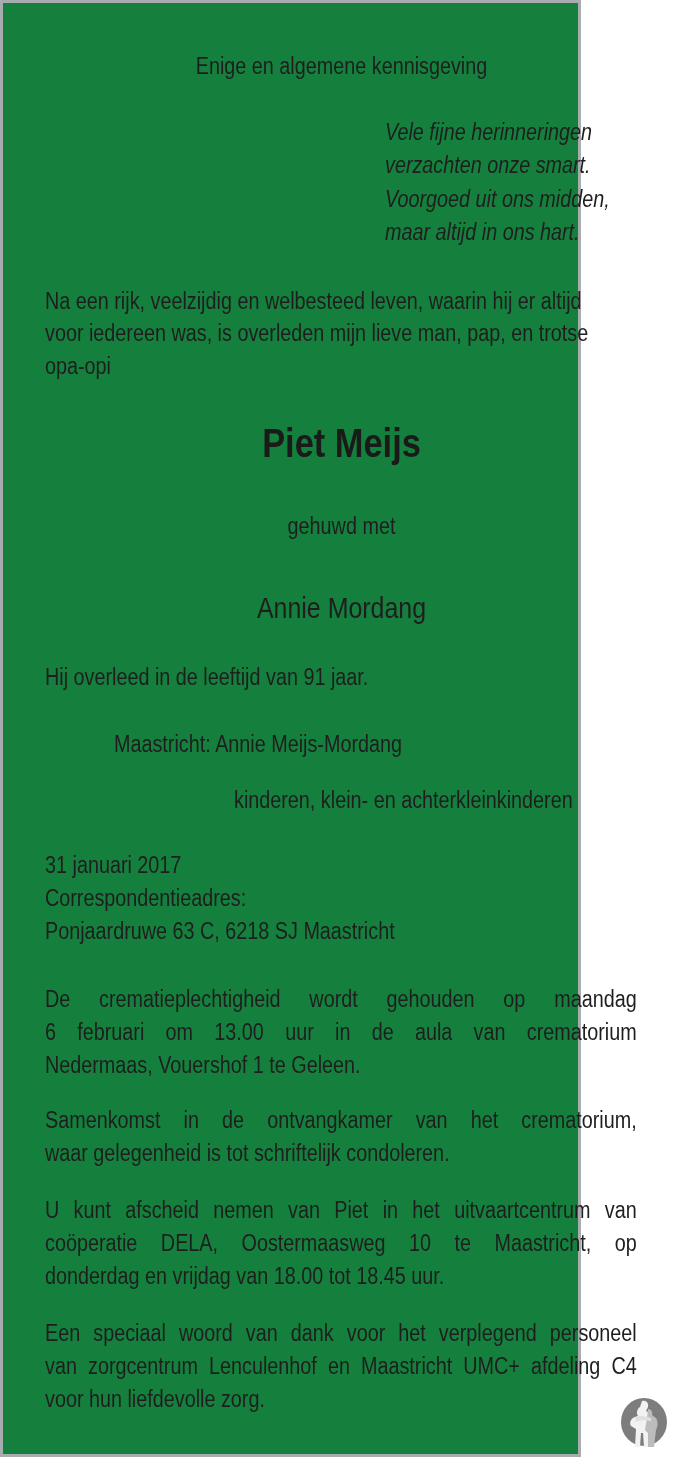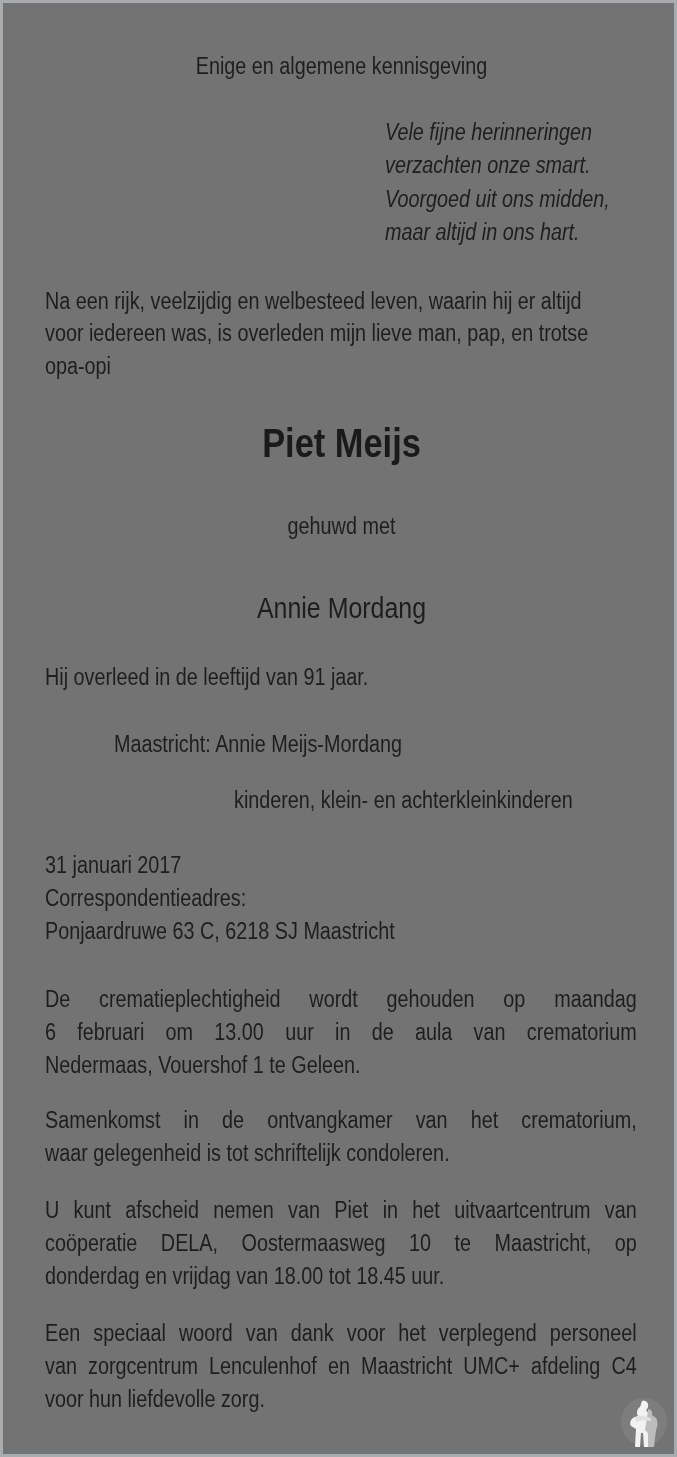--- a/index.html
+++ b/index.html
@@ -1,19 +1,19 @@
 <!DOCTYPE html>
 <html><head>
   <meta charset="utf-8">
   <style>
     html, body { margin: 0; padding: 0; background: #ffffff; }
     body { width: 677px; height: 1457px; position: relative; overflow: hidden; }
     .frame {
-      position: absolute; left: 0; top: 0; width: 677px; height: 1457px;
-      box-sizing: border-box; border: 3px solid #a9acae; background: #737373;
+      position: absolute; left: 0; top: 0; width: 581px; height: 1457px;
+      box-sizing: border-box; border: 3px solid #a9acae; background: #15803d;
     }
     .t {
       position: absolute; margin: 0;
       font-family: "Liberation Sans", sans-serif;
       font-size: 23px; color: #1e1e1e;
       transform: scaleX(0.86); transform-origin: left top;
       white-space: nowrap; line-height: 33px;
     }
     .center { left: 0; width: 677px; text-align: center; transform-origin: center top; }
     .italic { font-style: italic; }

